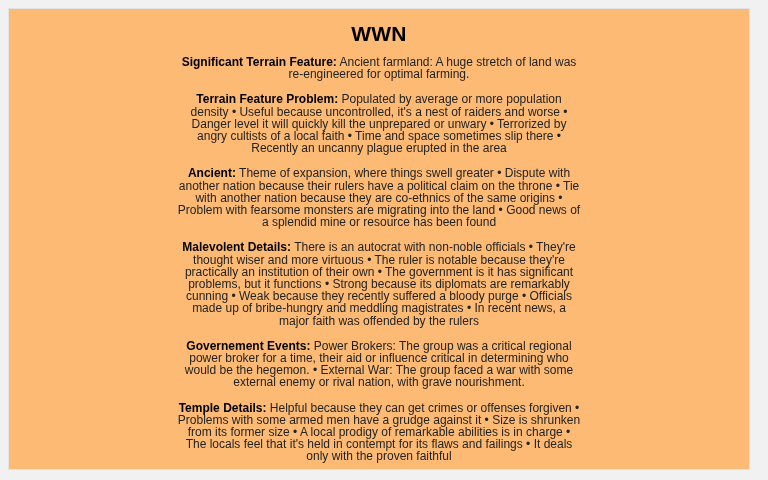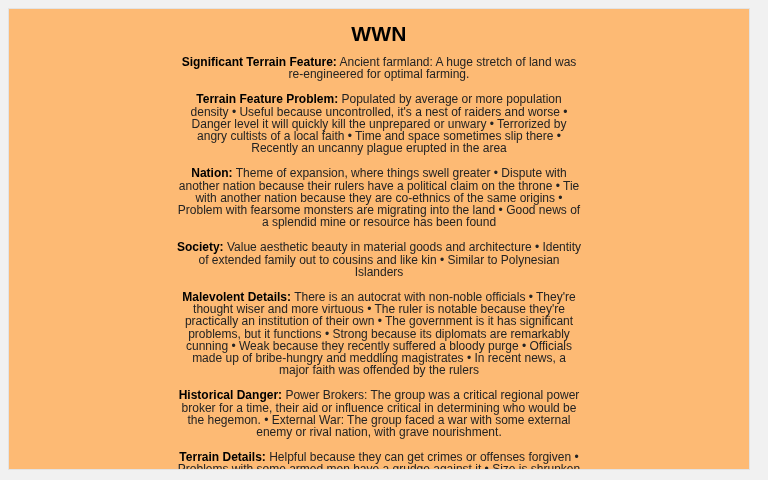--- a/index.html
+++ b/index.html
@@ -70,41 +70,37 @@
       <span class="entry-label">Significant Terrain Feature:</span>
       <span class="entry-text">Ancient farmland: A huge stretch of land was re-engineered for optimal farming.</span>
     </p>
 
     <p class="entry">
       <span class="entry-label">Terrain Feature Problem:</span>
       <span class="entry-text">Populated by average or more population density • Useful because uncontrolled, it's a nest of raiders and worse • Danger level it will quickly kill the unprepared or unwary • Terrorized by angry cultists of a local faith • Time and space sometimes slip there • Recently an uncanny plague erupted in the area</span>
     </p>
 
     <p class="entry">
-      <span class="entry-label">Nation:</span>
+      <span class="entry-label">Ancient:</span>
       <span class="entry-text">Theme of expansion, where things swell greater • Dispute with another nation because their rulers have a political claim on the throne • Tie with another nation because they are co-ethnics of the same origins • Problem with fearsome monsters are migrating into the land • Good news of a splendid mine or resource has been found</span>
     </p>
 
-    <p class="entry">
-      <span class="entry-label">Society:</span>
-      <span class="entry-text">Value aesthetic beauty in material goods and architecture • Identity of extended family out to cousins and like kin • Similar to Polynesian Islanders</span>
-    </p>
 
     <p class="entry">
       <span class="entry-label">Malevolent Details:</span>
       <span class="entry-text">There is an autocrat with non-noble officials • They're thought wiser and more virtuous • The ruler is notable because they're practically an institution of their own • The government is it has significant problems, but it functions • Strong because its diplomats are remarkably cunning • Weak because they recently suffered a bloody purge • Officials made up of bribe-hungry and meddling magistrates • In recent news, a major faith was offended by the rulers</span>
     </p>
 
     <p class="entry">
-      <span class="entry-label">Historical Danger:</span>
+      <span class="entry-label">Governement Events:</span>
       <span class="entry-text">Power Brokers: The group was a critical regional power broker for a time, their aid or influence critical in determining who would be the hegemon. • External War: The group faced a war with some external enemy or rival nation, with grave nourishment.</span>
     </p>
 
     <p class="entry">
-      <span class="entry-label">Terrain Details:</span>
+      <span class="entry-label">Temple Details:</span>
       <span class="entry-text">Helpful because they can get crimes or offenses forgiven • Problems with some armed men have a grudge against it • Size is shrunken from its former size • A local prodigy of remarkable abilities is in charge • The locals feel that it's held in contempt for its flaws and failings • It deals only with the proven faithful</span>
     </p>
 
     <p class="entry">
       <span class="entry-label">Malevolent Cult Details:</span>
       <span class="entry-text">Seek to destroy a powerful enemy of the cult • The god demands a terrible nourishment • It's a sect of a better-known public faith • Control by kidnapping before a hideous ritual death • Disciples completely united behind its leadership • It caught the eye of a dangerous enemy</span>
     </p>
 
   </div>
 

